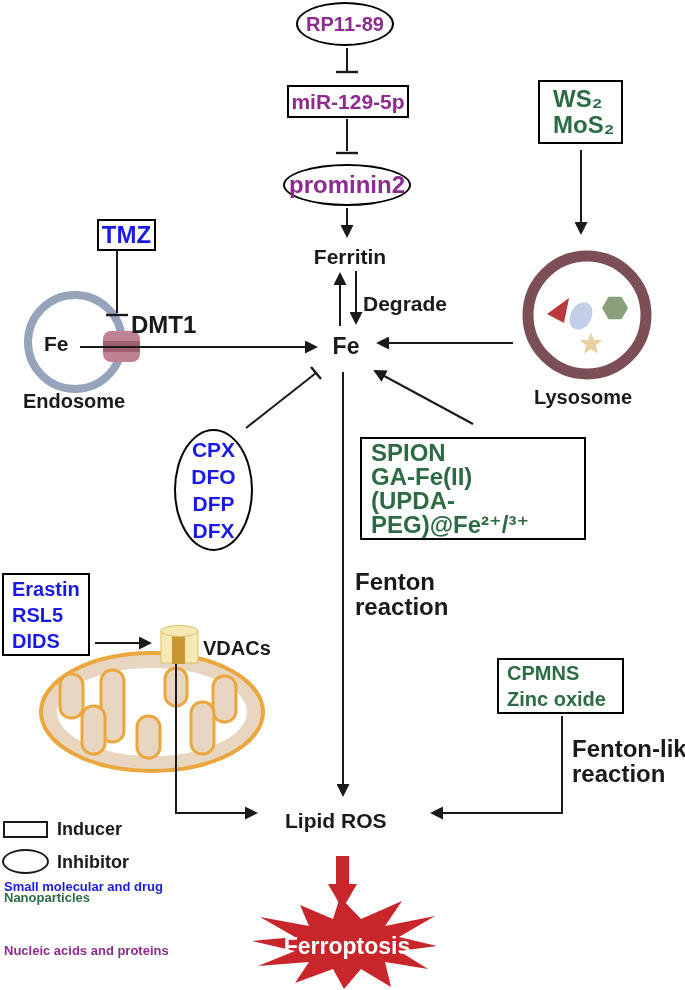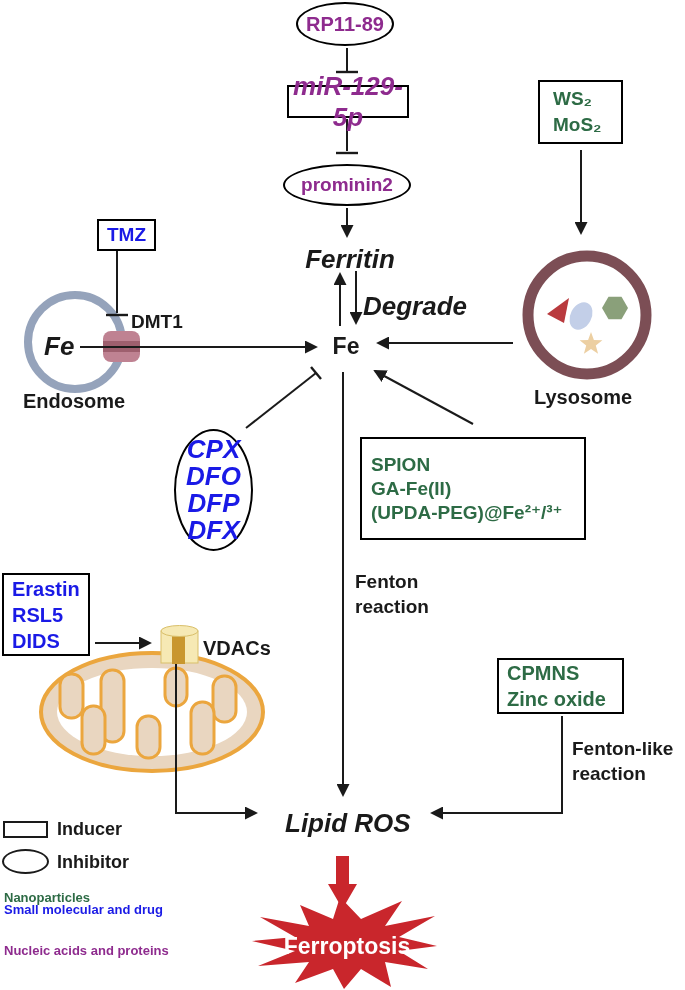--- a/index.html
+++ b/index.html
@@ -8,21 +8,21 @@
   svg.layer{position:absolute;left:0;top:0;}
   .txt{position:absolute;font-weight:bold;color:#1a1a1a;white-space:nowrap;line-height:1.15;}
   .box{position:absolute;border:2px solid #000000;background:#fff;box-sizing:border-box;
        display:flex;flex-direction:column;justify-content:center;font-weight:bold;}
   .ellipse{border-radius:50%;}
   .center{align-items:center;text-align:center;}
   .c-purple{color:#8E2B8E;}
   .c-blue{color:#1A1AE6;}
   .c-green{color:#2D6B45;}
   .c-white{color:#ffffff;}
-  .f19{font-size:19px;} .f20{font-size:20px;} .f21{font-size:26px;font-style:italic;} .f23{font-size:23px;}
+  .f19{font-size:24px;} .f20{font-size:20px;} .f21{font-size:21px;} .f23{font-size:23px;}
   .f17{font-size:13px;} .f18{font-size:18px;}
   .lh24{line-height:24px;} .lh25{line-height:25px;} .lh26{line-height:26px;} .lh27{line-height:27px;}
   .swatch{position:absolute;border:2px solid #1a1a1a;background:#fff;box-sizing:border-box;}
 </style>
 </head>
 <body>
 
 <div class="canvas">
 
   <svg class="layer" width="685" height="990" viewBox="0 0 685 990">
@@ -176,16 +176,16 @@
     <div>reaction</div>
   </div>
   <div class="txt f21" style="left:285px;top:809px;">Lipid ROS</div>
   <div class="txt f23 c-white" style="left:262px;top:933px;width:170px;text-align:center;">Ferroptosis</div>
 
   <div class="swatch" style="left:3px;top:821px;width:45px;height:17px;"></div>
   <div class="txt f18" style="left:57px;top:819px;">Inducer</div>
   <div class="swatch ellipse" style="left:2px;top:849px;width:47px;height:25px;"></div>
   <div class="txt f18" style="left:57px;top:852px;">Inhibitor</div>
   <div class="txt f17 c-green" style="left:4px;top:891px;">Nanoparticles</div>
-  <div class="txt f17 c-blue" style="left:4px;top:903px;text-align:right;">Small molecular and drug</div>
+  <div class="txt f17 c-blue" style="left:4px;top:880px;text-align:right;">Small molecular and drug</div>
   <div class="txt f17 c-purple" style="left:4px;top:944px;">Nucleic acids and proteins</div>
 
 </div>
 
 </body></html>

